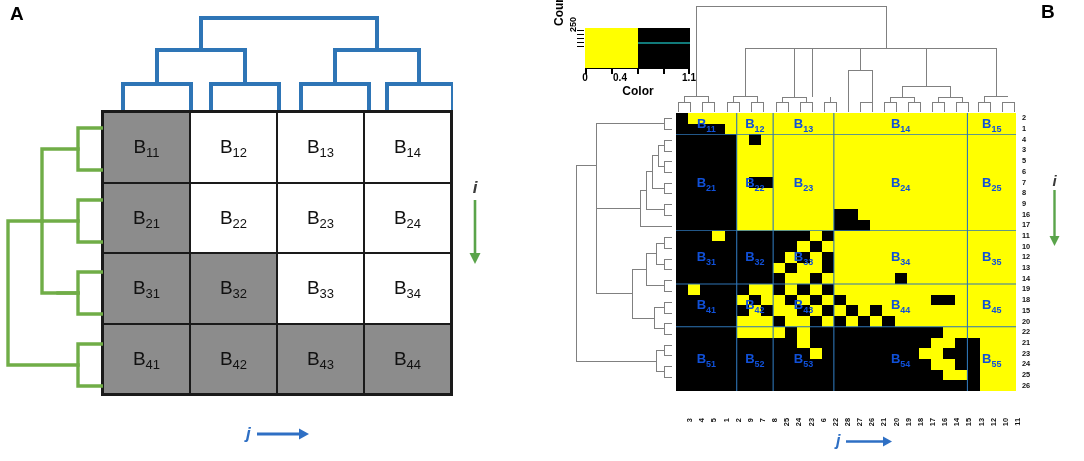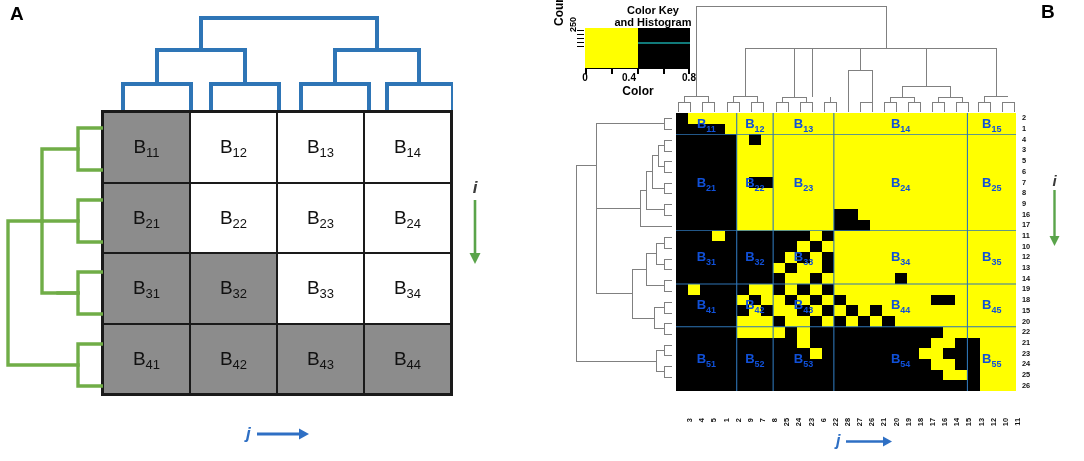--- a/index.html
+++ b/index.html
@@ -163,45 +163,41 @@
       <line x1="7" y1="0" x2="7" y2="53" stroke="#5aa44a" stroke-width="2.6"></line>
       <polygon points="1.5,53 12.5,53 7,64" fill="#5aa44a"></polygon>
     </svg>
   </div>
 </div>
 
 <div id="panelB">
   <div class="panel-letter" id="panelB-letter">B</div>
 
   <div id="colorkey">
-    <div id="ck-title">
-      <div>Color Key</div>
-      <div>and Histogram</div>
-    </div>
     <div id="ck-count-label">Count</div>
     <div id="ck-count-num">250</div>
     <div class="ck-ytick" style="top:26px;"></div>
     <div class="ck-ytick" style="top:30px;"></div>
     <div class="ck-ytick" style="top:34px;"></div>
     <div class="ck-ytick" style="top:38px;"></div>
     <div class="ck-ytick" style="top:42px;"></div>
     <div id="ck-box">
       <div id="ck-yellow" style="width:50%;"></div>
       <div id="ck-histline"></div>
     </div>
     <div id="ck-xaxis">
       <div class="ck-tick" style="left:0px;"></div>
       <div class="ck-tick" style="left:26px;"></div>
       <div class="ck-tick" style="left:52px;"></div>
       <div class="ck-tick" style="left:78px;"></div>
       <div class="ck-tick" style="left:103px;"></div>
     </div>
     <div class="ck-xlab" style="left:32px;">0</div>
-    <div class="ck-xlab" style="left:76px;">0.4</div>
-    <div class="ck-xlab" style="left:136px;">0.8</div>
+    <div class="ck-xlab" style="left:67px;">0.4</div>
+    <div class="ck-xlab" style="left:136px;">1.1</div>
     <div id="ck-value-label">Color</div>
   </div>
 
   <svg id="b-top-dendro" viewBox="0 0 345 108">
     <g fill="none" stroke="#808080" stroke-width="1" shape-rendering="crispEdges">
 
       <path d="M6,108 L6,98 L18,98 L18,108"></path>
       <path d="M30,108 L30,98 L42,98 L42,108"></path>
       <path d="M12,98 L12,92 L36,92 L36,98"></path>
       <path d="M55,108 L55,98 L67,98 L67,108"></path>

